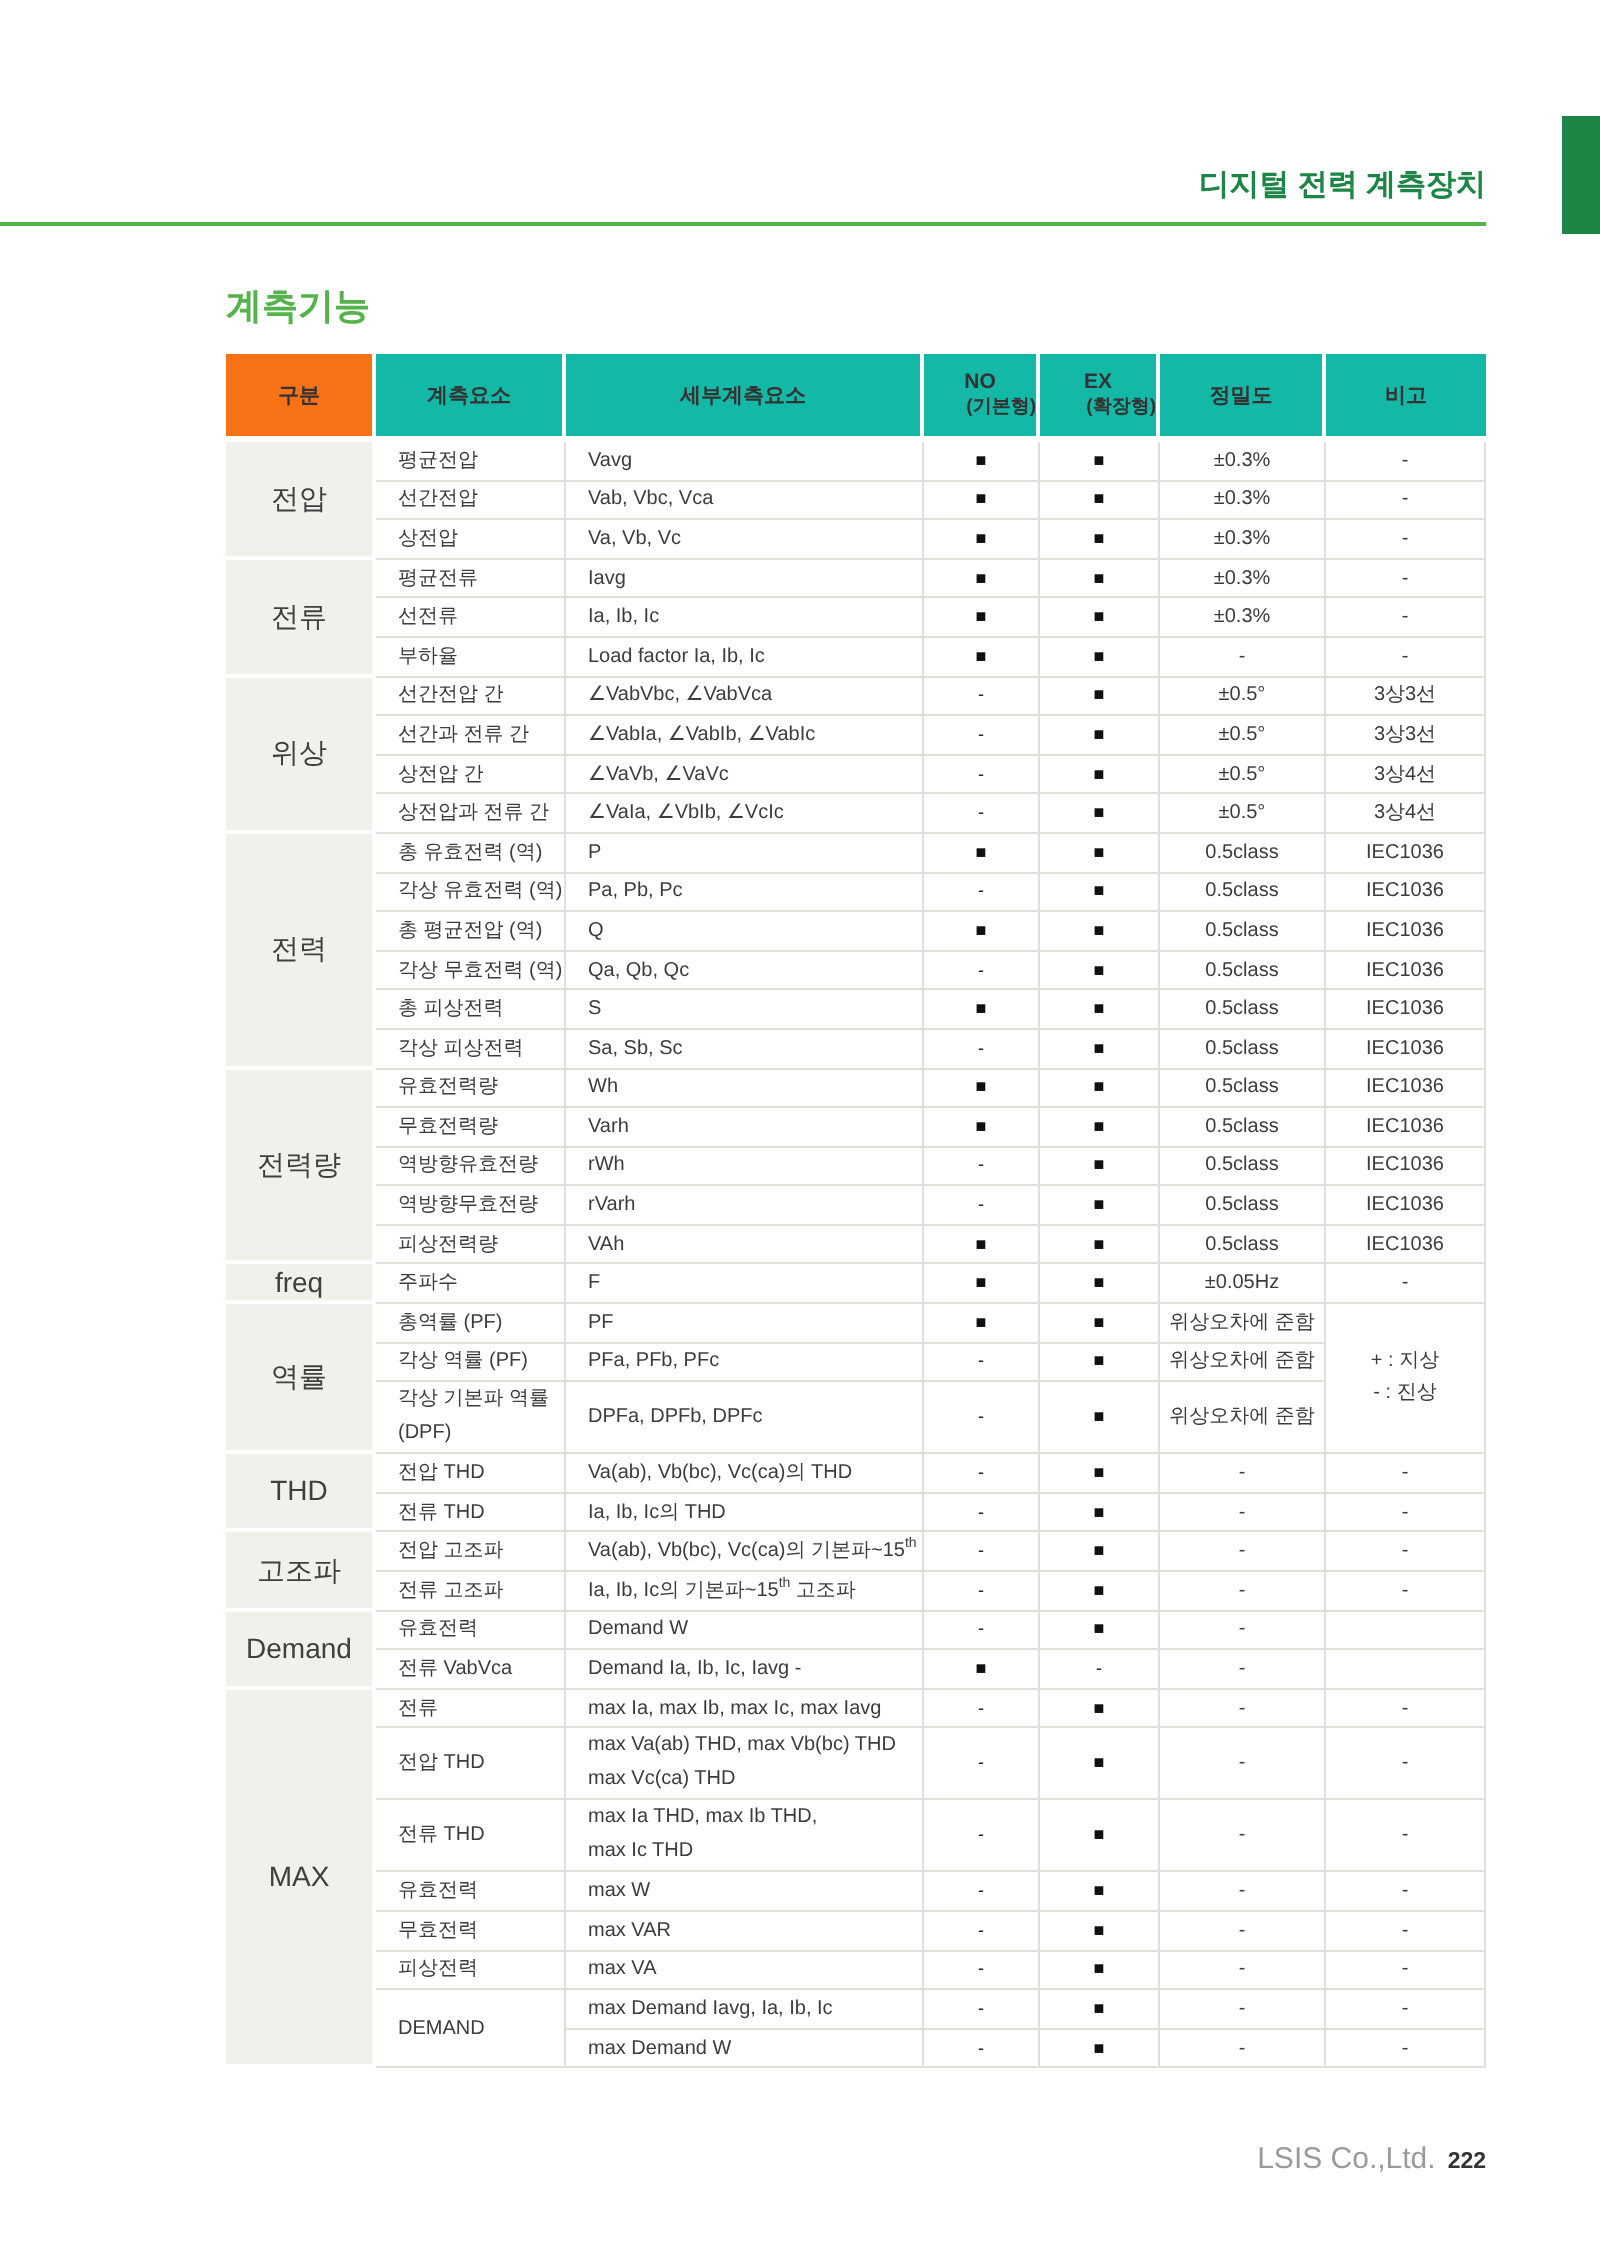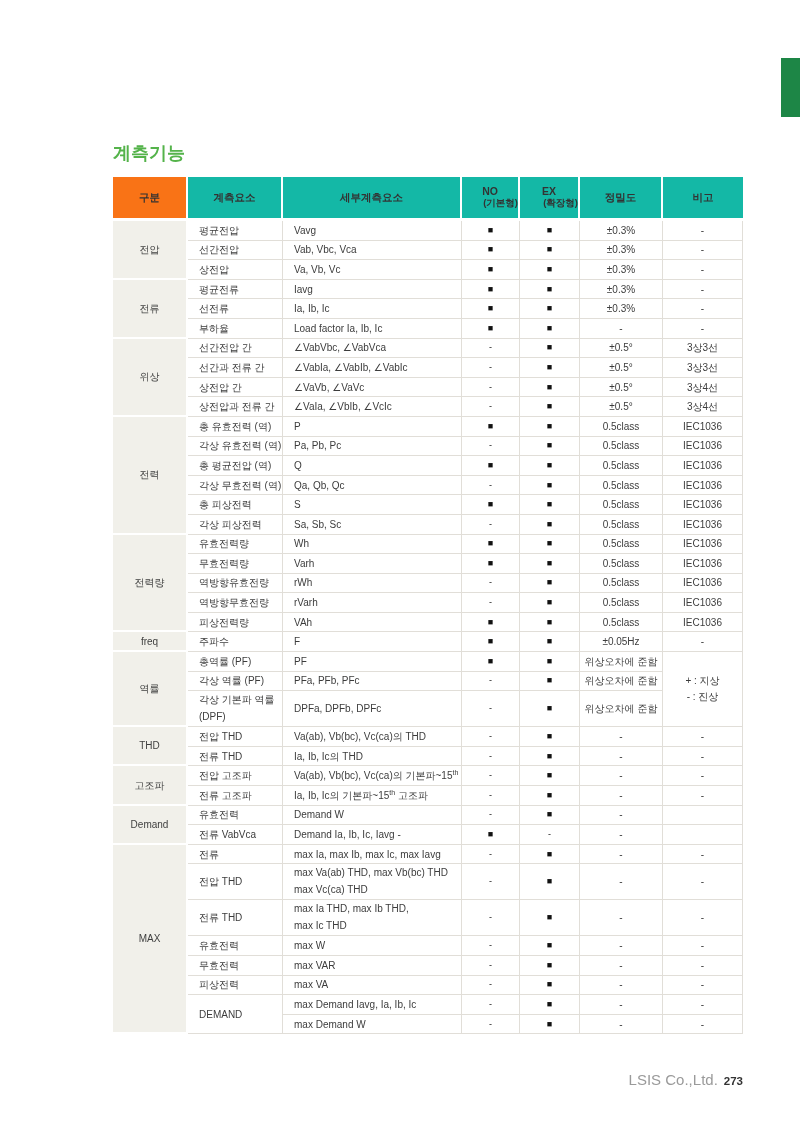--- a/index.html
+++ b/index.html
@@ -26,38 +26,41 @@
   th.hd { background:#14b8a6; border-right:2px solid #fff; border-bottom:3px solid #fff;
           height:44px; font-size:10.5px; font-weight:bold; color:#333; text-align:center; }
   th.hd.first { background:#f97316; }
   th.hd:last-child { border-right:none; }
   th.hd .sub { font-size:9.5px; font-weight:bold;text-align:right; }
 
   
   td.bc { border-right:1px solid #e1ded8; border-bottom:1px solid #e1ded8;
           height:19.6px; line-height:13px; }
   td.group { background:#f1f0ea; border-right:2px solid #fff; border-bottom:2px solid #fff;
-             text-align:center; font-size:10px; color:#3f3f3f; }
+             text-align:center; font-size:14px; color:#3f3f3f; }
   td.elem, td.detail { text-align:left; padding:1px 0 1px 11px; }
   td.mark { text-align:center; font-size:9px; color:#111; }
   td.ctr { text-align:center; }
   td.note-merged { text-align:center; }
   .cell-lines div { line-height:16.5px; }
   sup { font-size:7px; vertical-align:super; line-height:0; }
 
   
   .footer { position:absolute; top:1071px; left:0; width:743px; text-align:right; }
   .footer .company { font-size:15px; color:#9a9a9a; }
   .footer .pageno { font-size:11.5px; color:#333; font-weight:bold; margin-left:6px; }
 </style>
 </head>
 <body>
 
 <div class="page">
 
+  <div class="doc-header">
+    <div class="doc-title">디지털 전력 계측장치</div>
+  </div>
   <div class="side-tab"></div>
 
   <div class="content">
     <div class="section-title">계측기능</div>
     <table class="spec" id="spec-table">
         <colgroup>
           <col style="width: 75px;">
           <col style="width: 95px;">
           <col style="width: 179px;">
           <col style="width: 58px;">
@@ -431,16 +434,16 @@
             <td class="bc mark">-</td>
             <td class="bc mark">■</td>
             <td class="bc ctr">-</td>
             <td class="bc ctr">-</td>
           </tr>
         </tbody>
       </table>
   </div>
 
   <div class="footer">
-    <span class="company">LSIS Co.,Ltd.</span><span class="pageno">273</span>
+    <span class="company">LSIS Co.,Ltd.</span><span class="pageno">222</span>
   </div>
 
 </div>
 
 </body></html>

